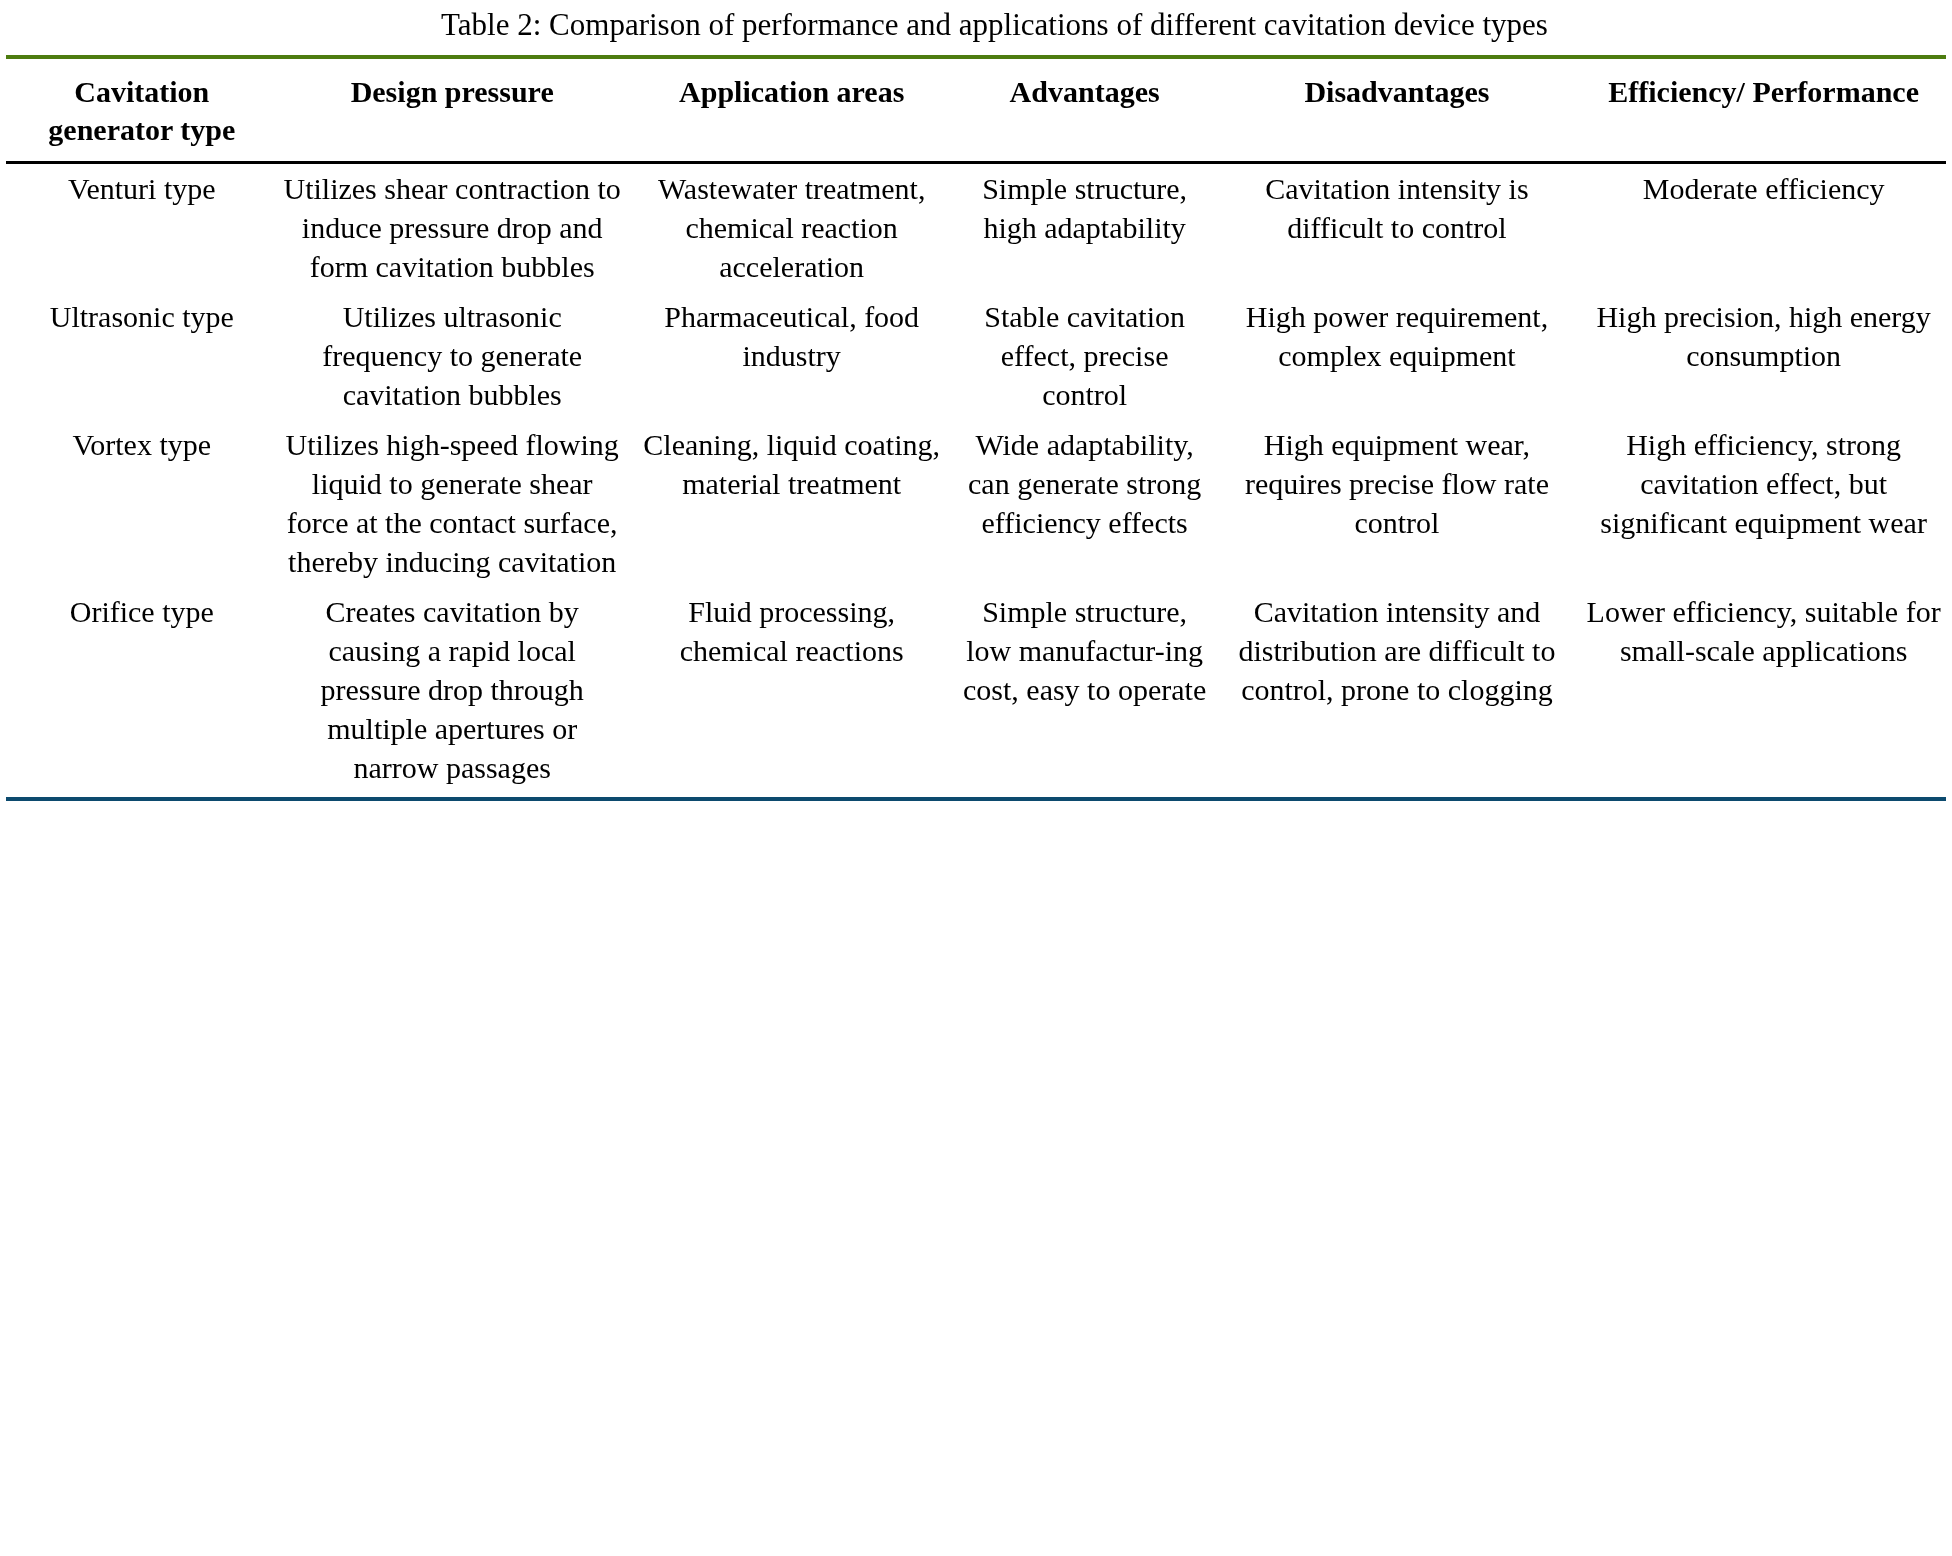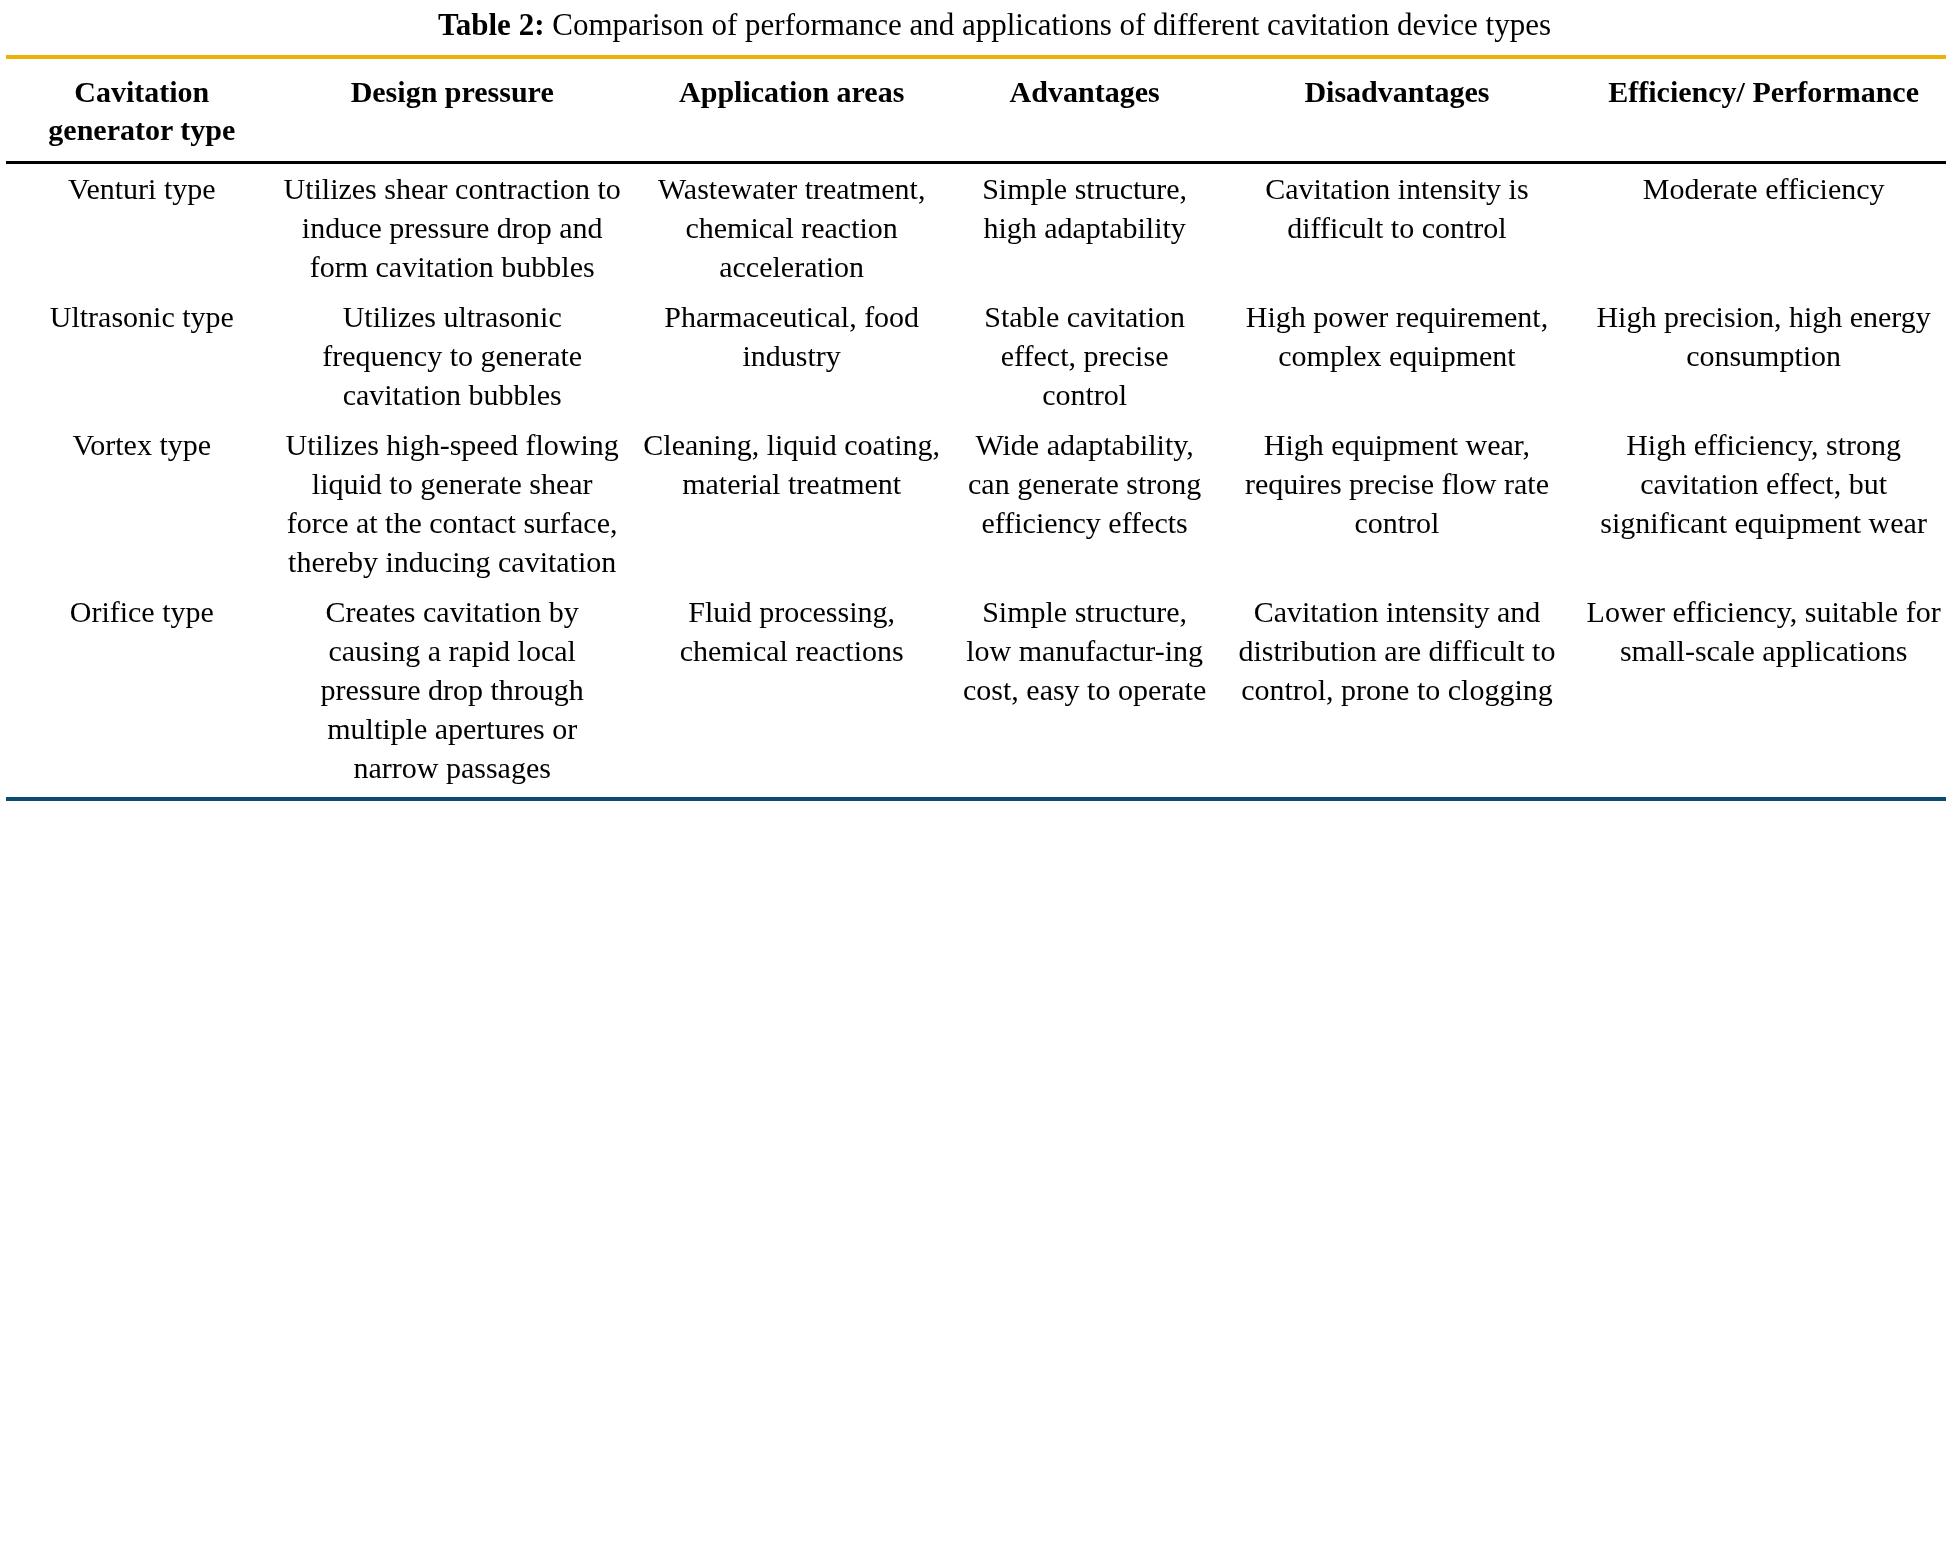--- a/index.html
+++ b/index.html
@@ -22,31 +22,31 @@
     padding: 0 6px;
   }
   .table-caption {
     text-align: center;
     font-size: 31px;
     line-height: 1.25;
     padding: 6px 60px 10px 60px;
     white-space: nowrap;
   }
   .table-caption .cap-label {
-    font-weight: bold;
+    font-weight: normal;
     margin-left: 37px;
   }
   table.data-table {
     width: 100%;
     border-collapse: collapse;
     table-layout: fixed;
     font-size: 30px;
   }
   table.data-table thead tr.header-row > th {
-    border-top: 4px solid #eab308;
+    border-top: 4px solid #4d7c0f;
     border-bottom: 3px solid #000;
     font-weight: bold;
     vertical-align: top;
     padding: 14px 6px 12px 6px;
     line-height: 1.27;
   }
   table.data-table tbody td {
     text-align: center;
     vertical-align: top;
     padding: 5px 4px 6px 4px;

